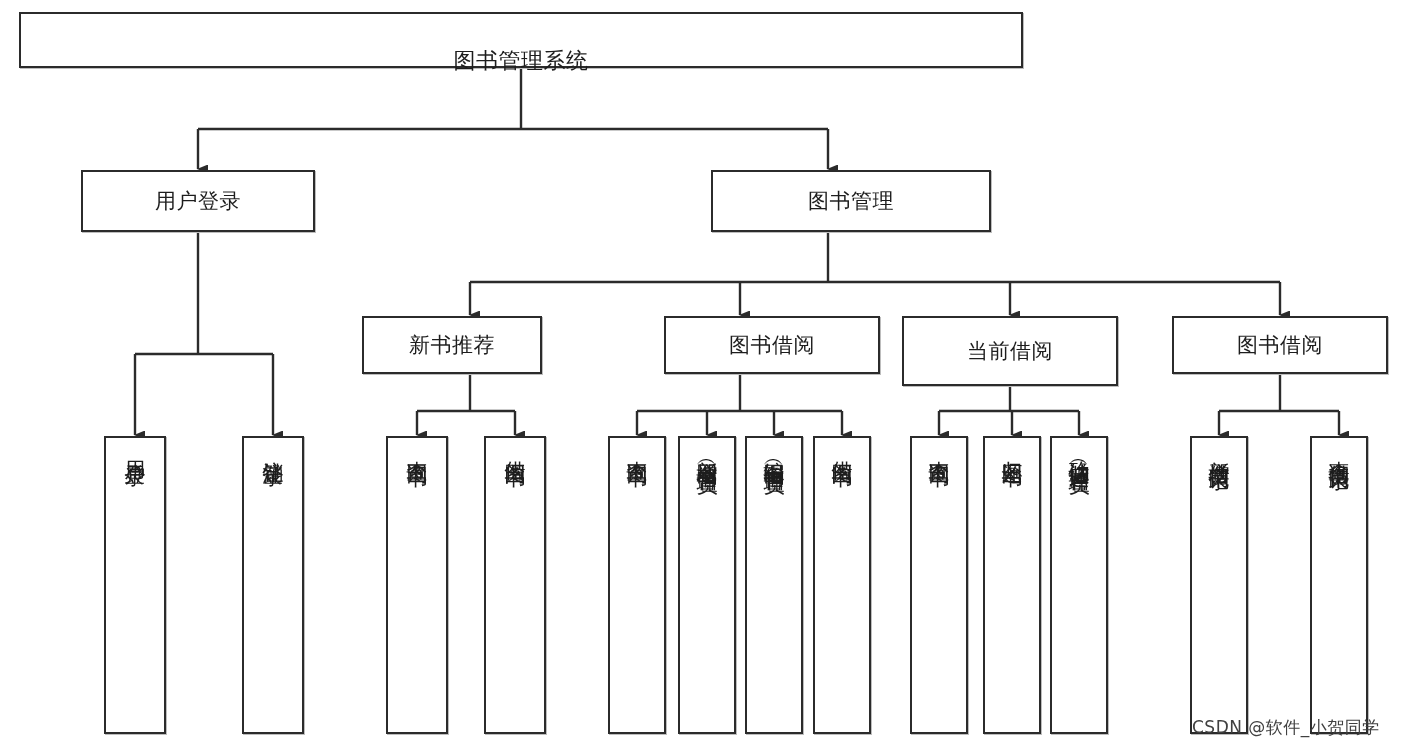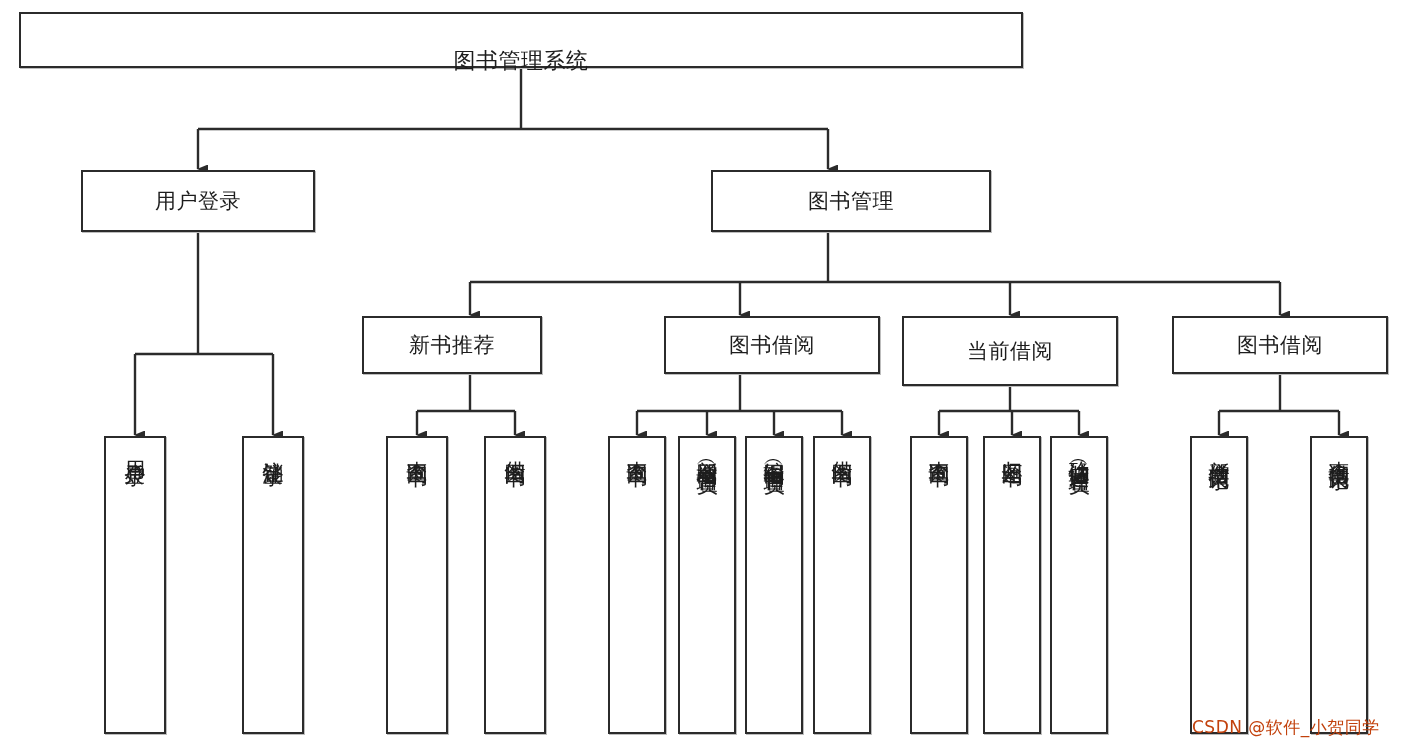--- a/index.html
+++ b/index.html
@@ -61,21 +61,21 @@
   .node.vert .node-label {
     writing-mode: vertical-rl;
     text-orientation: upright;
     font-size: 21px;
     line-height: 1.05;
     letter-spacing: 2px;
     white-space: nowrap;
   }
   .watermark {
     position: absolute;
-    color: #c2410c;
+    color: #404040;
     font-size: 17px;
     letter-spacing: 0.5px;
     white-space: nowrap;
     user-select: none;
   }
 </style>
 </head>
 <body>
 
 <div id="diagram-canvas">

